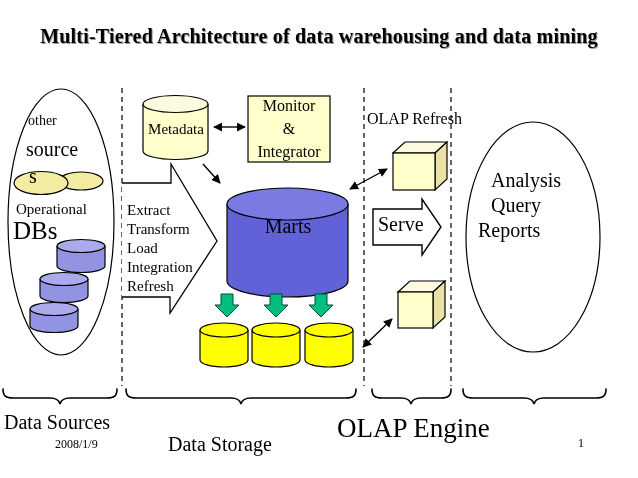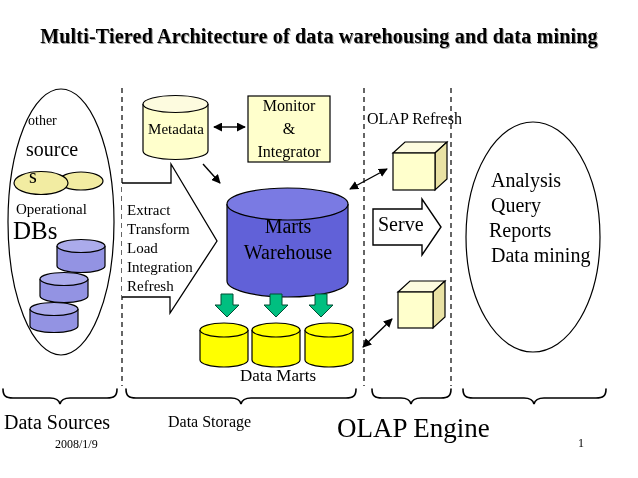--- a/index.html
+++ b/index.html
@@ -120,31 +120,28 @@
   <div class="t ctr" style="left:289px;top:121px;font-size:16px">&amp;</div>
   <div class="t ctr" style="left:289px;top:144px;font-size:16px">Integrator</div>
 
   <div class="t" style="left:127px;top:203px;font-size:15px">Extract</div>
   <div class="t" style="left:127px;top:222px;font-size:15px">Transform</div>
   <div class="t" style="left:127px;top:241px;font-size:15px">Load</div>
   <div class="t" style="left:127px;top:260px;font-size:15px">Integration</div>
   <div class="t" style="left:127px;top:279px;font-size:15px">Refresh</div>
 
   <div class="t ctr" style="left:288px;top:216px;font-size:20px">Marts</div>
-  <div class="t ctr" style="left:288px;top:242px;font-size:20px">Warehouse</div>
-  <div class="t ctr" style="left:278px;top:367px;font-size:17px">Data Marts</div>
 
   <div class="t" style="left:367px;top:111px;font-size:16px">OLAP Refresh</div>
   <div class="t" style="left:378px;top:214px;font-size:20px">Serve</div>
 
   <div class="t" style="left:491px;top:170px;font-size:20px">Analysis</div>
   <div class="t" style="left:491px;top:195px;font-size:20px">Query</div>
-  <div class="t" style="left:489px;top:220px;font-size:20px">Reports</div>
-  <div class="t" style="left:491px;top:245px;font-size:20px">Data mining</div>
+  <div class="t" style="left:478px;top:220px;font-size:20px">Reports</div>
 
   <div class="t" style="left:4px;top:412px;font-size:20px">Data Sources</div>
-  <div class="t" style="left:168px;top:414px;font-size:16px">Data Storage</div>
+  <div class="t" style="left:168px;top:434px;font-size:20px">Data Storage</div>
   <div class="t" style="left:337px;top:414px;font-size:27px">OLAP Engine</div>
 
   <div class="t" style="left:55px;top:438px;font-size:12px">2008/1/9</div>
   <div class="t" style="left:578px;top:437px;font-size:12px">1</div>
 
 </div>
 
 </body></html>

